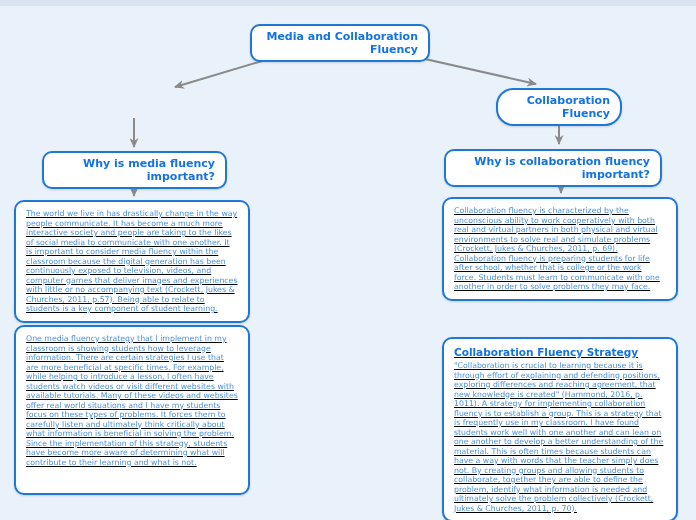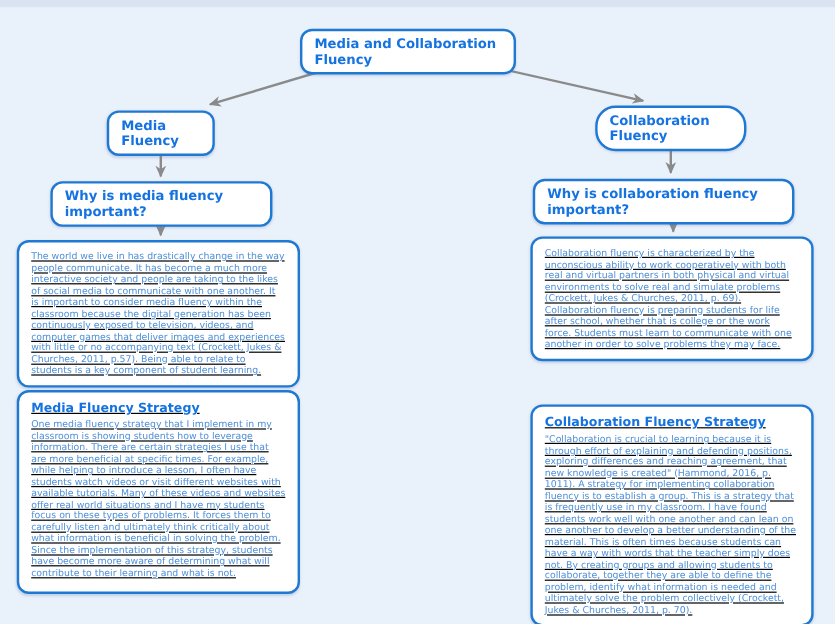--- a/index.html
+++ b/index.html
@@ -37,21 +37,21 @@
     box-sizing:border-box;
     background:var(--box_bg);
     border:2px solid var(--node_border);
     border-radius:10px;
     color:var(--node_text);
     font-weight:700;
     font-size:11px;
     display:flex;
     align-items:center;
     justify-content:center;
-    text-align:left;
+    text-align:right;
     padding:4px 10px;
     box-shadow:0 1px 2px rgba(90,120,170,0.25);
     cursor:pointer;
   }
   .textbox{
     position:absolute;
     box-sizing:border-box;
     background:var(--box_bg);
     border:2px solid var(--node_border);
     border-radius:10px;
@@ -88,38 +88,36 @@
     <line x1="299" y1="50" x2="175" y2="87" stroke="#8a8a8a" stroke-width="2" marker-end="url(#arrowhead)"></line>
     <line x1="385" y1="50" x2="536" y2="84" stroke="#8a8a8a" stroke-width="2" marker-end="url(#arrowhead)"></line>
     <line x1="134" y1="118" x2="134" y2="147" stroke="#8a8a8a" stroke-width="2" marker-end="url(#arrowhead)"></line>
     <line x1="134" y1="178" x2="134" y2="196" stroke="#8a8a8a" stroke-width="2" marker-end="url(#arrowhead)"></line>
     <line x1="559" y1="115" x2="559" y2="144" stroke="#8a8a8a" stroke-width="2" marker-end="url(#arrowhead)"></line>
     <line x1="561" y1="176" x2="561" y2="193" stroke="#8a8a8a" stroke-width="2" marker-end="url(#arrowhead)"></line>
   </svg>
 
   <div class="node" style="left:250px;top:24px;width:180px;min-height:26px;">Media and Collaboration Fluency</div>
 
-  <div class="node" style="left:89px;top:92px;width:90px;min-height:25px;">Media Fluency</div>
 
   <div class="node" style="left:496px;top:88px;width:126px;min-height:25px;border-radius:17px;">Collaboration Fluency</div>
 
   <div class="node" style="left:42px;top:151px;width:185px;min-height:26px;">Why is media fluency important?</div>
 
   <div class="node" style="left:444px;top:149px;width:218px;min-height:26px;">Why is collaboration fluency important?</div>
 
   <div class="textbox" style="left:14px;top:200px;width:236px;min-height:108px;">
     <div class="tb-body">The world we live in has drastically change in the way people communicate. It has become a much more interactive society and people are taking to the likes of social media to communicate with one another. It is important to consider media fluency within the classroom because the digital generation has been continuously exposed to television, videos, and computer games that deliver images and experiences with little or no accompanying text (Crockett, Jukes &amp; Churches, 2011, p.57). Being able to relate to students is a key component of student learning.</div>
   </div>
 
   <div class="textbox" style="left:442px;top:197px;width:236px;min-height:98px;">
     <div class="tb-body">Collaboration fluency is characterized by the unconscious ability to work cooperatively with both real and virtual partners in both physical and virtual environments to solve real and simulate problems (Crockett, Jukes &amp; Churches, 2011, p. 69). Collaboration fluency is preparing students for life after school, whether that is college or the work force. Students must learn to communicate with one another in order to solve problems they may face.</div>
   </div>
 
   <div class="textbox" style="left:14px;top:325px;width:236px;min-height:170px;">
-    <div class="tb-title">Media Fluency Strategy</div>
     <div class="tb-body">One media fluency strategy that I implement in my classroom is showing students how to leverage information. There are certain strategies I use that are more beneficial at specific times. For example, while helping to introduce a lesson, I often have students watch videos or visit different websites with available tutorials. Many of these videos and websites offer real world situations and I have my students focus on these types of problems. It forces them to carefully listen and ultimately think critically about what information is beneficial in solving the problem. Since the implementation of this strategy, students have become more aware of determining what will contribute to their learning and what is not.</div>
   </div>
 
   <div class="textbox" style="left:442px;top:305px;width:236px;min-height:180px;margin-top:32px;">
     <div class="tb-title">Collaboration Fluency Strategy</div>
     <div class="tb-body">"Collaboration is crucial to learning because it is through effort of explaining and defending positions, exploring differences and reaching agreement, that new knowledge is created" (Hammond, 2016, p. 1011). A strategy for implementing collaboration fluency is to establish a group. This is a strategy that is frequently use in my classroom. I have found students work well with one another and can lean on one another to develop a better understanding of the material. This is often times because students can have a way with words that the teacher simply does not. By creating groups and allowing students to collaborate, together they are able to define the problem, identify what information is needed and ultimately solve the problem collectively (Crockett, Jukes &amp; Churches, 2011, p. 70).</div>
   </div>
 
 </div>
 

